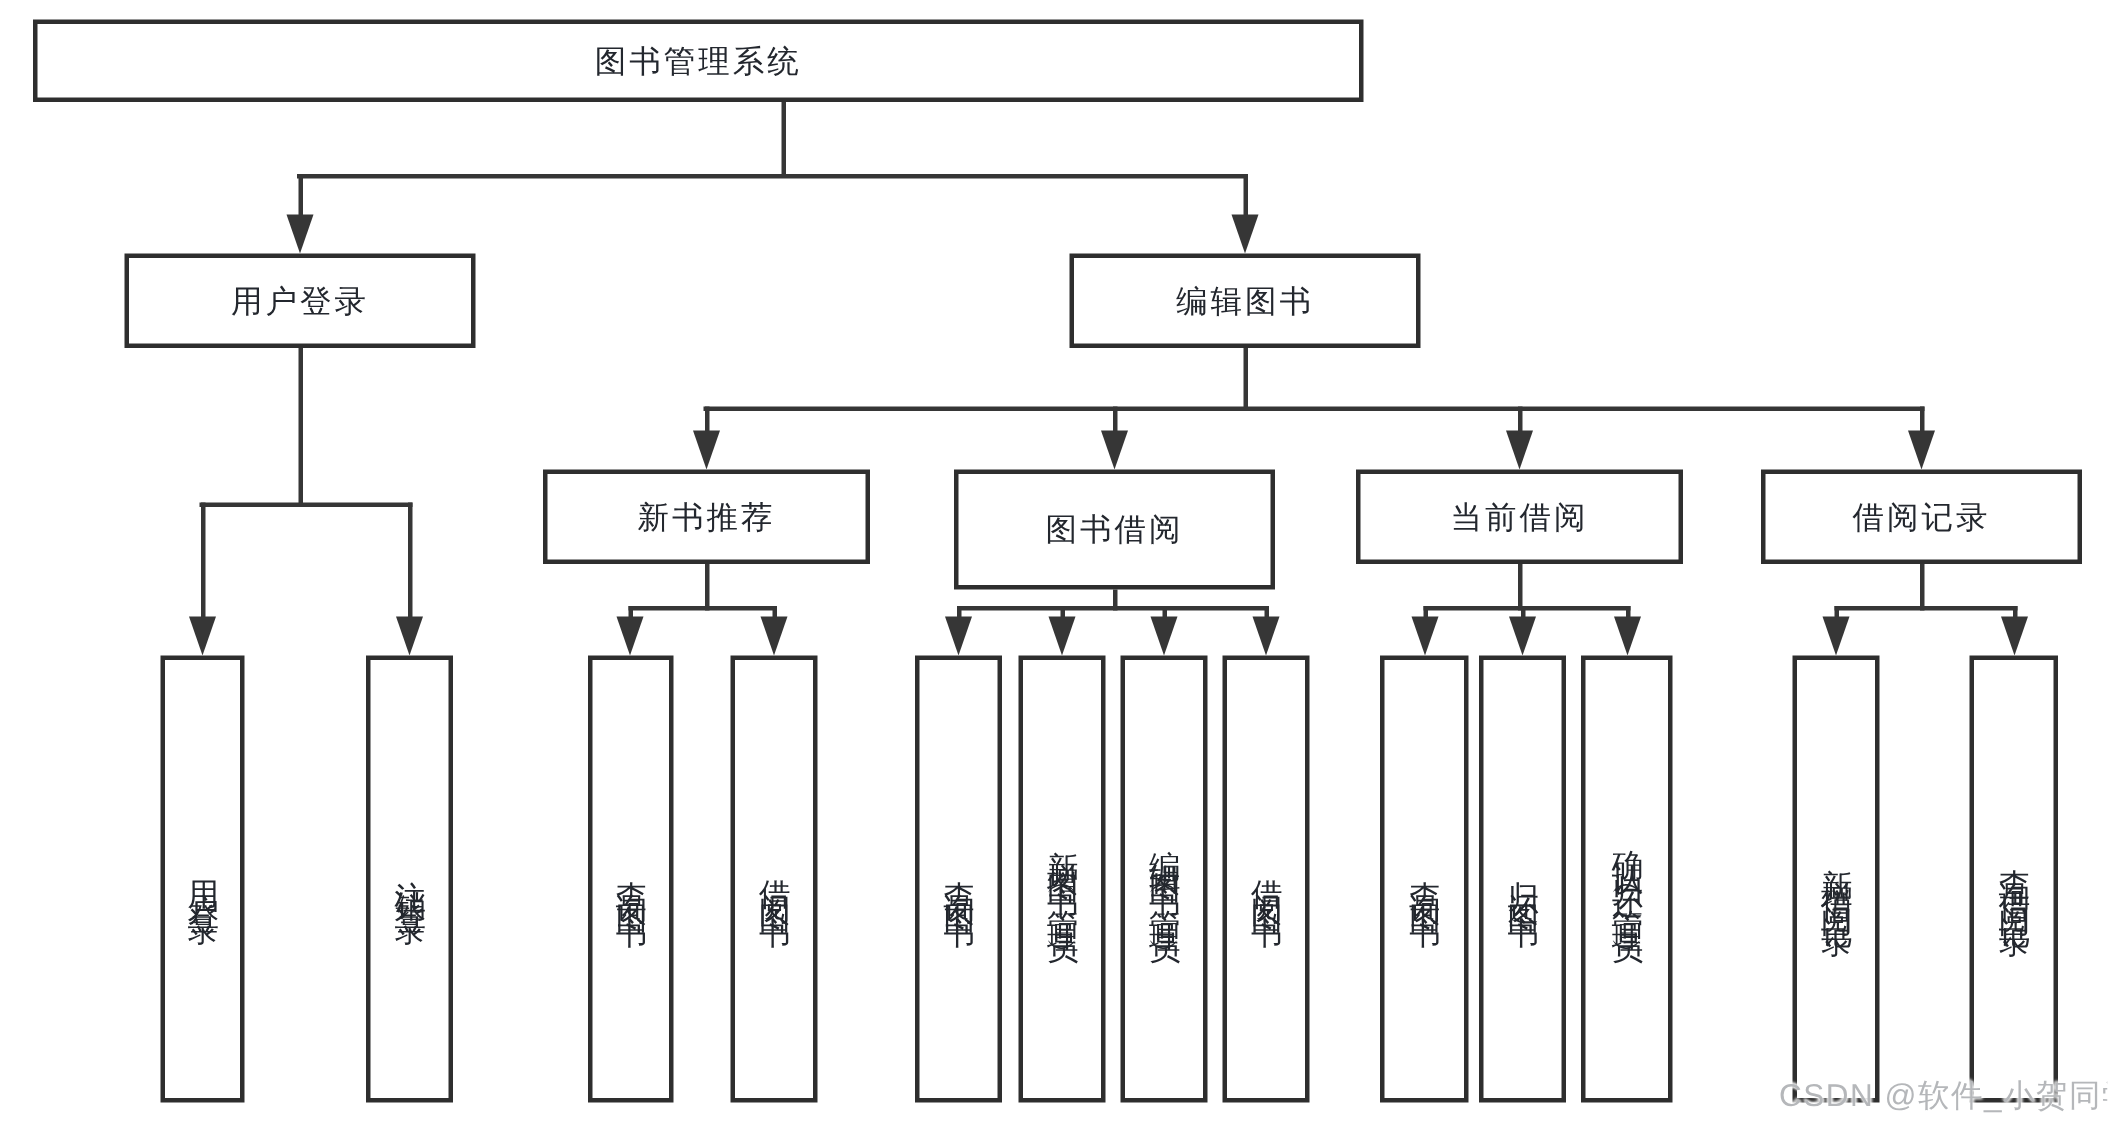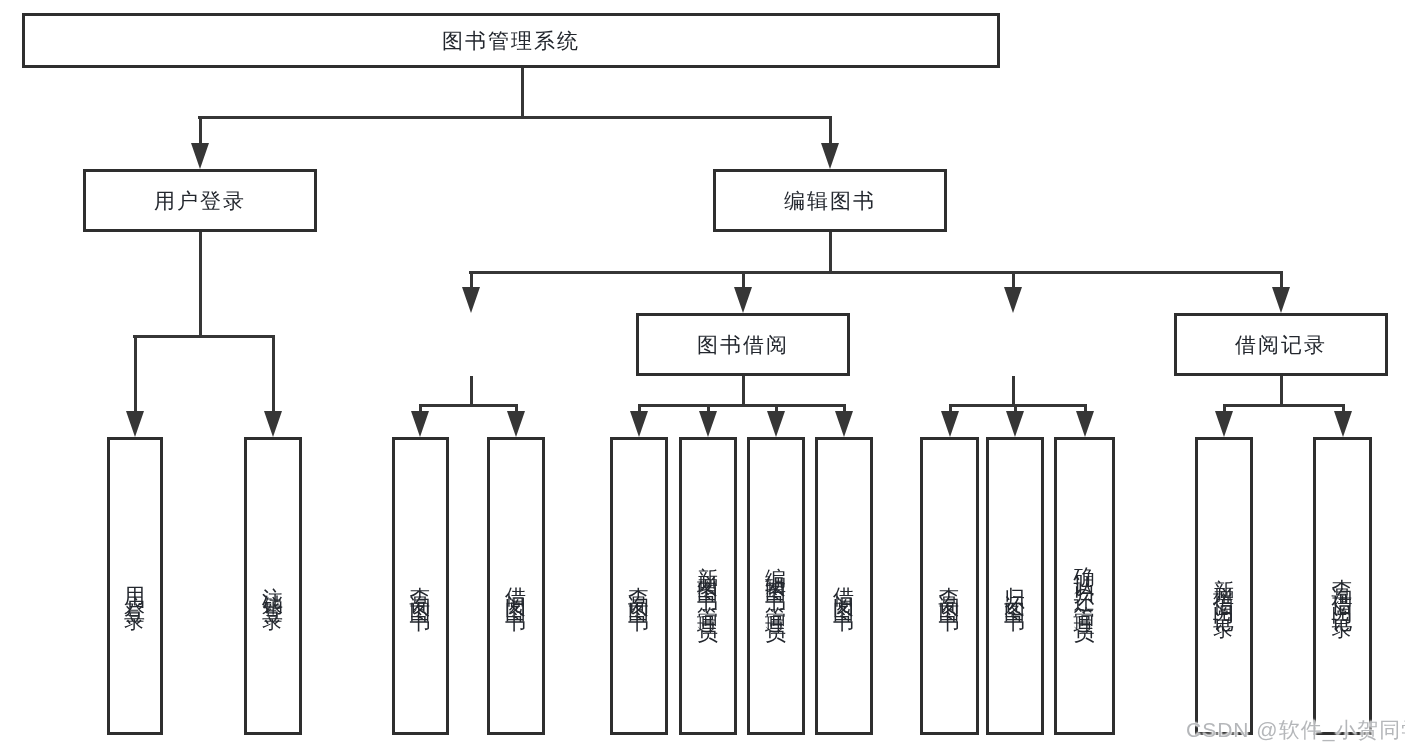--- a/index.html
+++ b/index.html
@@ -109,26 +109,28 @@
     <div class="arr" style="left:1076px;top:411px"></div>
 
     <div class="vl" style="left:1280px;top:376px;height:31px"></div>
     <div class="hl" style="left:1223px;top:404px;width:122px"></div>
     <div class="vl" style="left:1223px;top:404px;height:9px"></div>
     <div class="arr" style="left:1215px;top:411px"></div>
     <div class="vl" style="left:1342px;top:404px;height:9px"></div>
     <div class="arr" style="left:1334px;top:411px"></div>
   </div>
 
-  <div class="node" style="left:22px;top:13px;width:978px;height:55px">图书管理系统</div>
+  <div class="node" style="left:22px;top:13px;width:887px;height:55px">图书管理系统</div>
 
   <div class="node" style="left:83px;top:169px;width:234px;height:63px">用户登录</div>
   <div class="node" style="left:713px;top:169px;width:234px;height:63px">编辑图书</div>
 
-  <div class="node" style="left:636px;top:313px;width:214px;height:63px">图书借阅</div>
+  <div class="node" style="left:362px;top:313px;width:218px;height:63px">新书推荐</div>
+  <div class="node" style="left:636px;top:313px;width:214px;height:80px">图书借阅</div>
+  <div class="node" style="left:904px;top:313px;width:218px;height:63px">当前借阅</div>
   <div class="node" style="left:1174px;top:313px;width:214px;height:63px">借阅记录</div>
 
   <div class="leaf" style="left:107px;width:56px">
     <span class="vtext">用户登录</span>
   </div>
   <div class="leaf" style="left:244px;width:58px">
     <span class="vtext">注销登录</span>
   </div>
 
   <div class="leaf" style="left:392px;width:57px">

